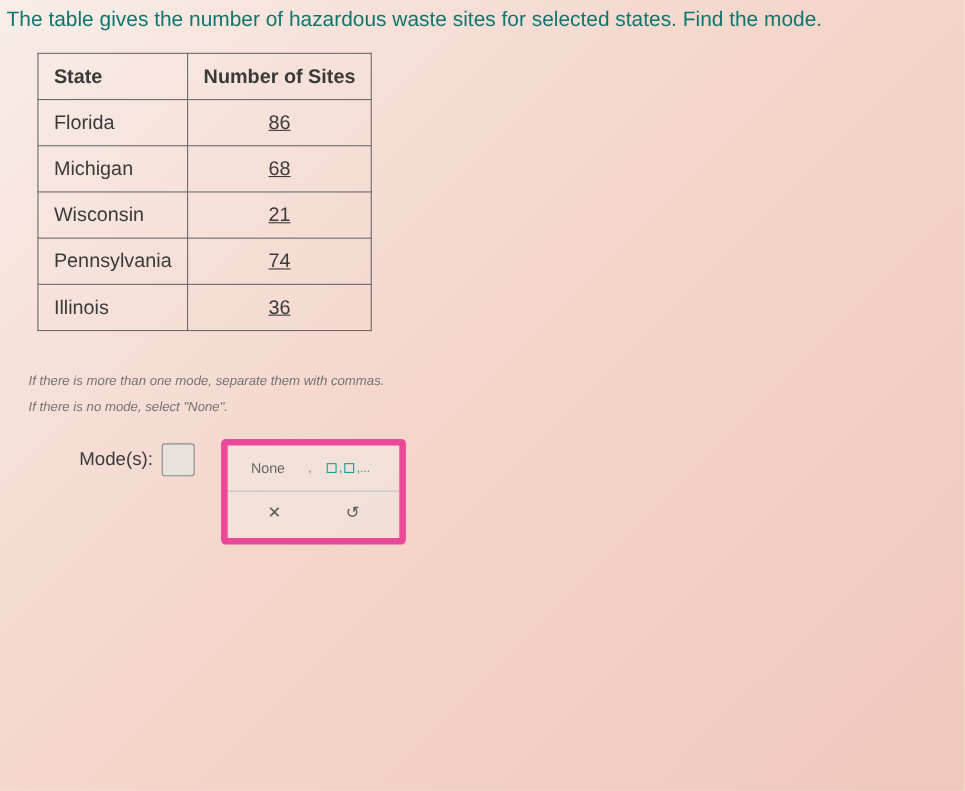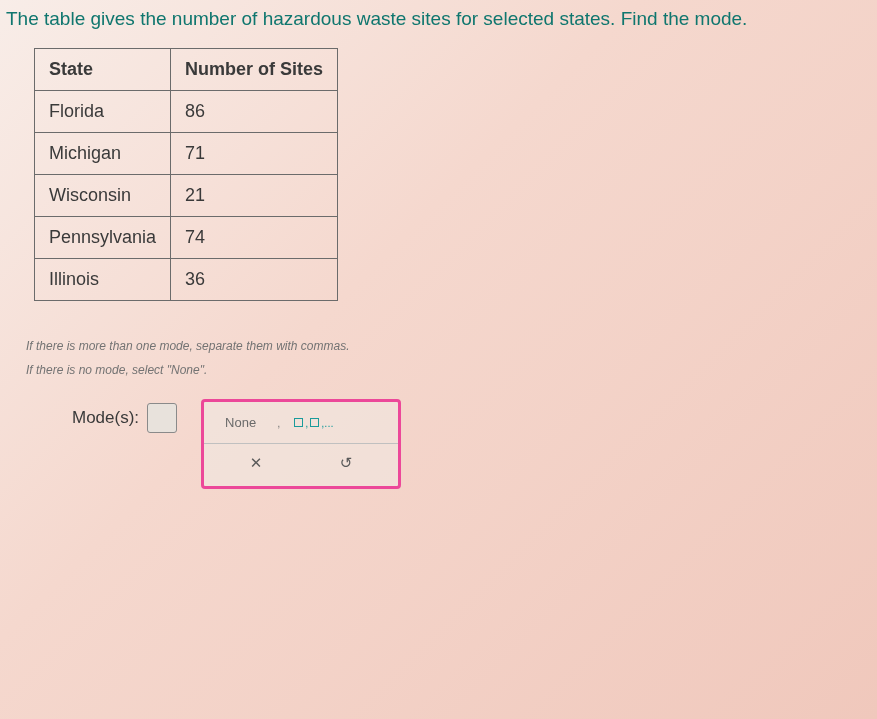--- a/index.html
+++ b/index.html
@@ -35,20 +35,22 @@
       color: #3a3a3a;
     }
     .data-table th {
       font-weight: bold;
       text-align: left;
     }
     .data-table th.col-sites {
       text-align: center;
     }
     .data-table td.col-sites {
+      text-align: center;
+      text-decoration: underline;
     }
     .data-table td.col-state {
       min-width: 120px;
     }
     .instructions {
       margin-top: 38px;
       padding-left: 22px;
     }
     .instructions p {
       font-size: 12px;
@@ -76,23 +78,23 @@
     .answer-input {
       width: 30px;
       height: 30px;
       border: 1px solid #8a8a8a;
       border-radius: 3px;
       background: #e8e2dc;
       font-size: 15px;
       text-align: center;
     }
     .tool-panel {
-      border: 3px solid #ec4899;
+      border: 6px solid #ec4899;
       border-radius: 4px;
-      width: 200px;
+      width: 168px;
       background: rgba(240,235,230,0.5);
     }
     .tool-row {
       display: flex;
       align-items: center;
       gap: 14px;
       padding: 10px 14px;
     }
     .tool-row.top {
       border-bottom: 1px solid #c0c0c0;
@@ -151,21 +153,21 @@
       <th class="col-sites">Number of Sites</th>
     </tr>
   </thead>
   <tbody>
     <tr>
       <td class="col-state">Florida</td>
       <td class="col-sites">86</td>
     </tr>
     <tr>
       <td class="col-state">Michigan</td>
-      <td class="col-sites">71</td>
+      <td class="col-sites">68</td>
     </tr>
     <tr>
       <td class="col-state">Wisconsin</td>
       <td class="col-sites">21</td>
     </tr>
     <tr>
       <td class="col-state">Pennsylvania</td>
       <td class="col-sites">74</td>
     </tr>
     <tr>

